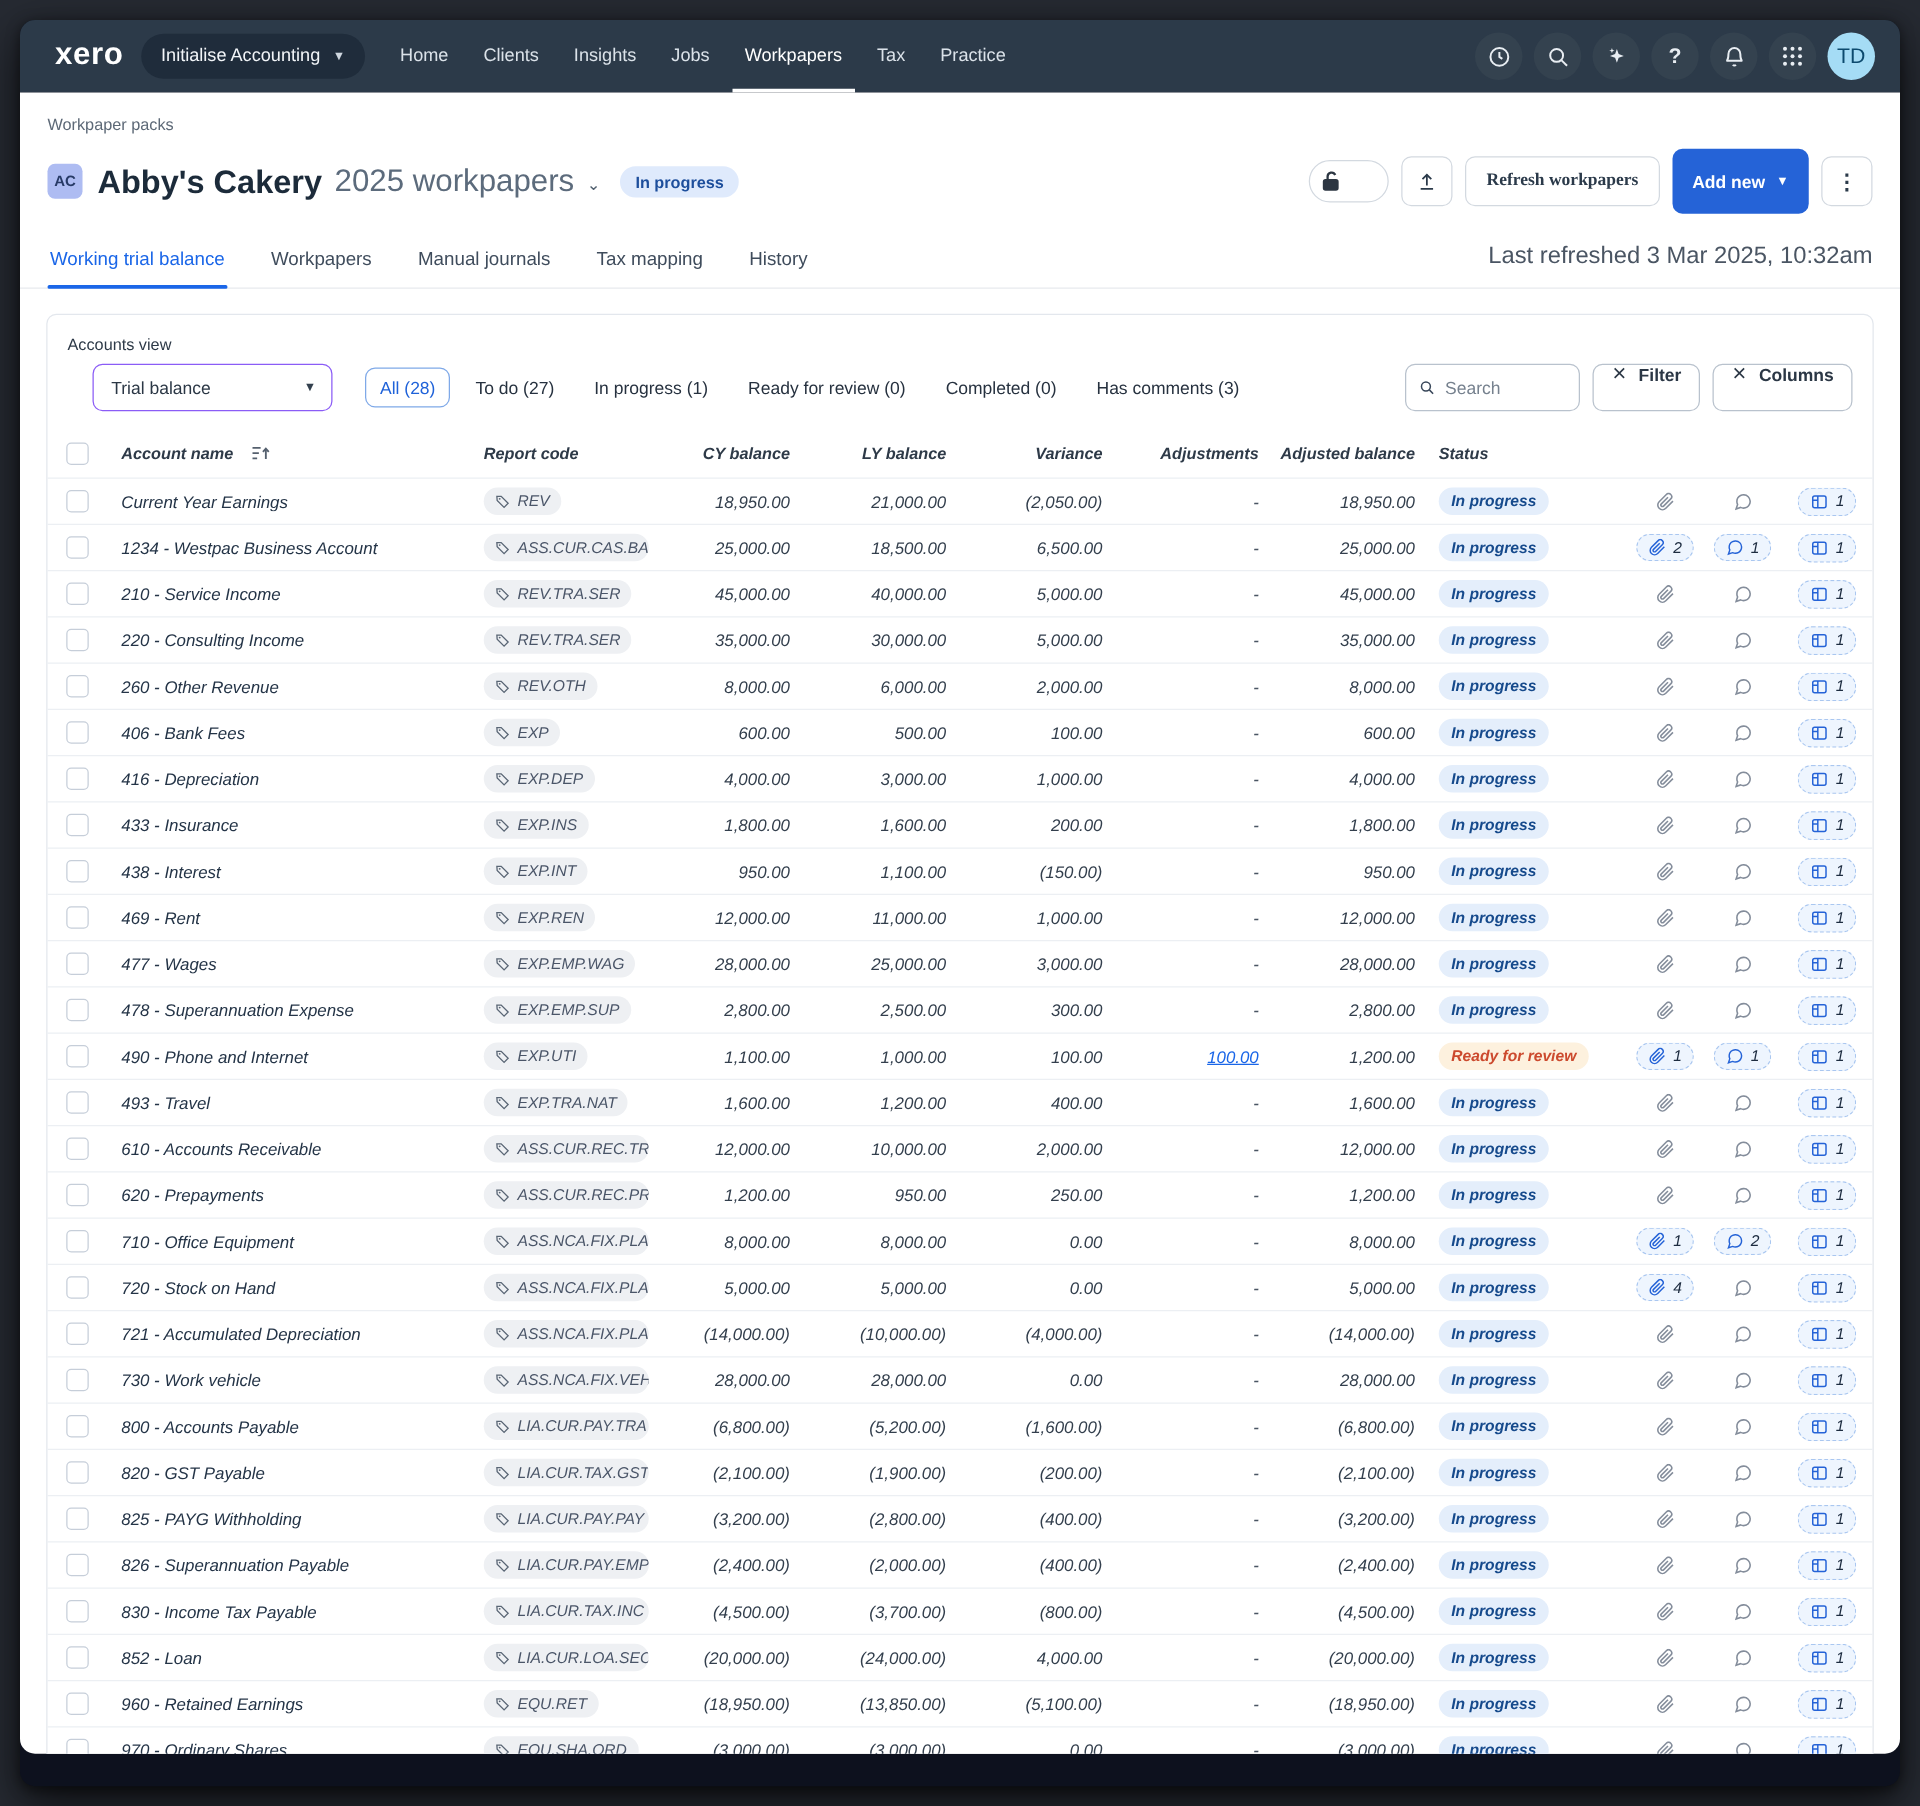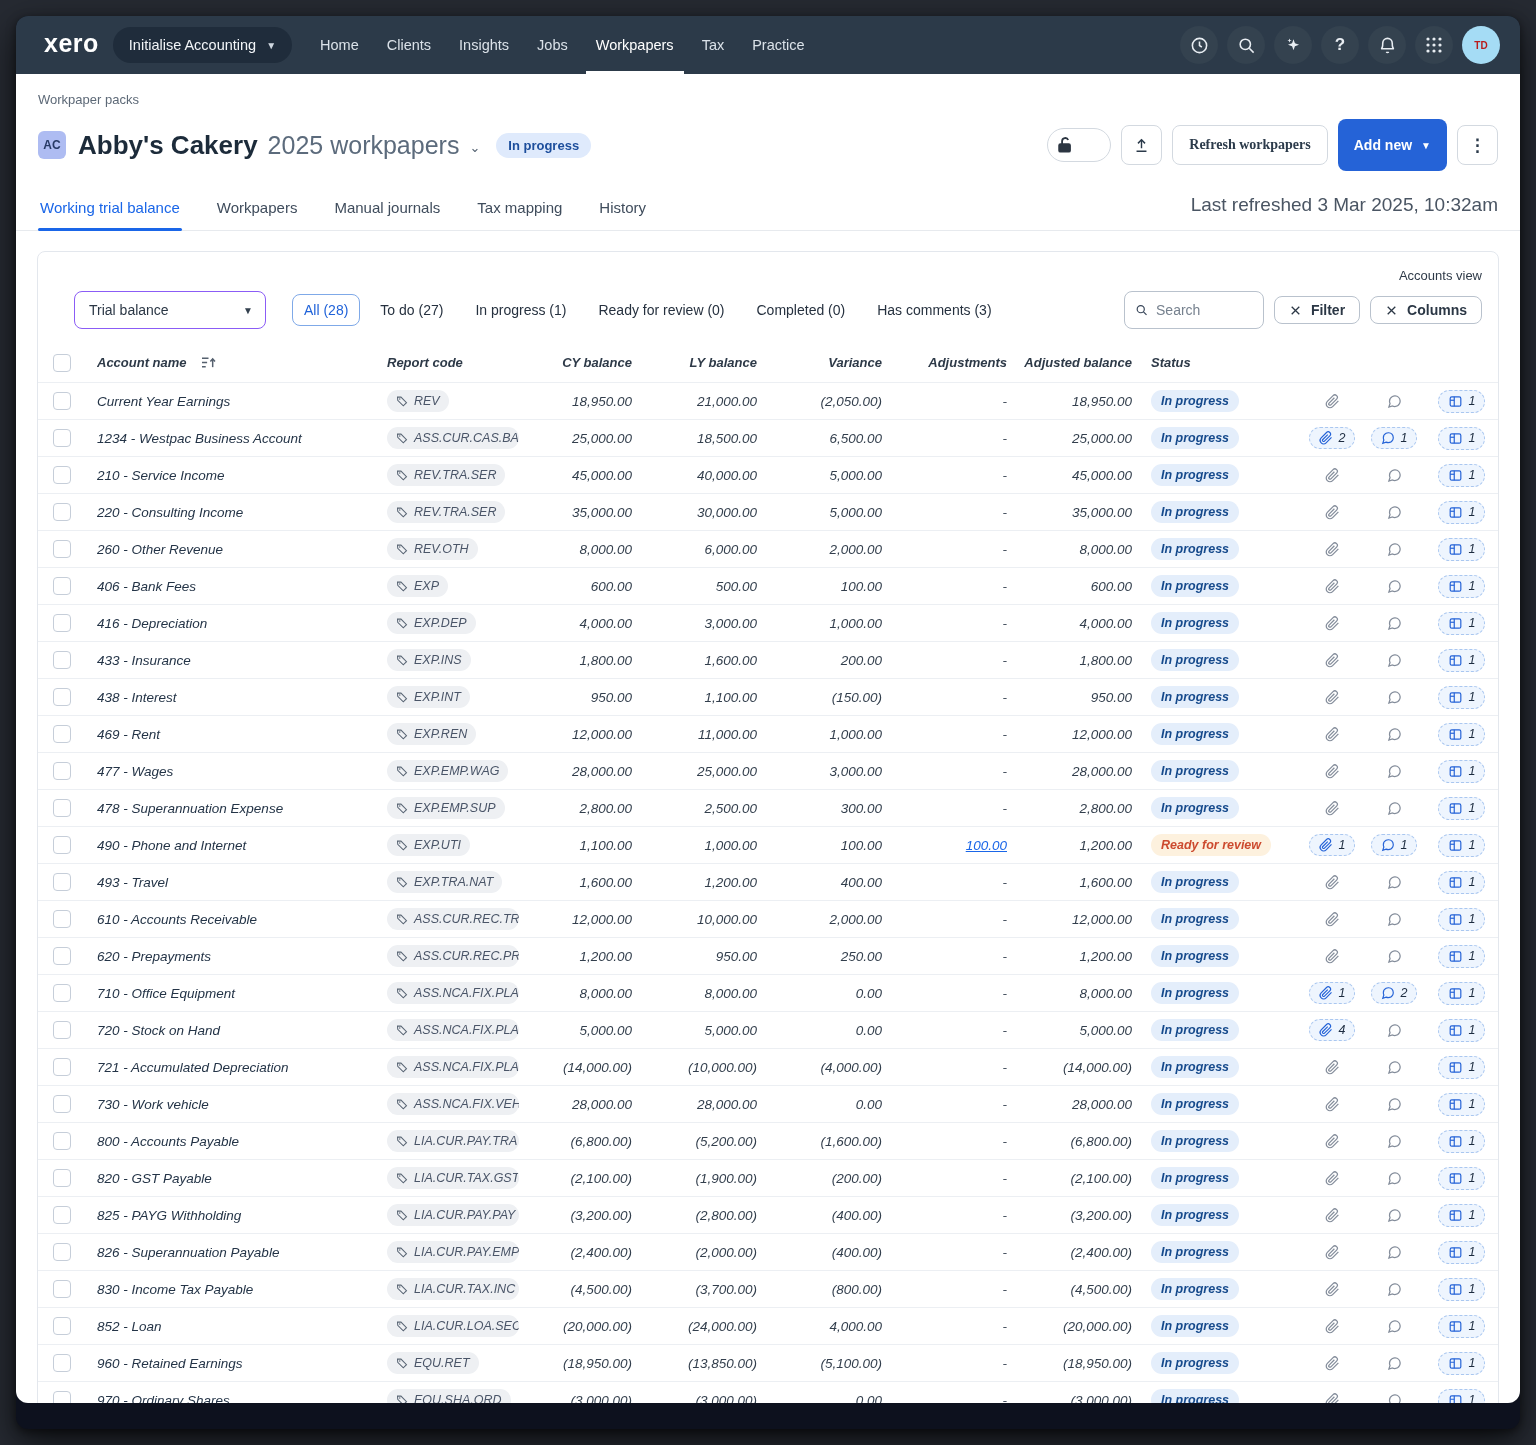--- a/index.html
+++ b/index.html
@@ -36,22 +36,22 @@
   .nav-item.active::after {
     content:""; position:absolute; left:-8px; right:-8px; bottom:0; height:3px; background:#fff;
   }
   .nav-right { margin-left:auto; display:flex; align-items:center; gap:9px; }
   .icon-btn {
     width:38px; height:38px; border-radius:50%; background:#34424f; border:none; cursor:pointer;
     display:flex; align-items:center; justify-content:center; color:#e8edf2;
   }
   .icon-btn svg { display:block; }
   .avatar {
-    width:38px; height:38px; border-radius:50%; background:#a5dcf5; color:#b91c1c;
-    font-weight:700; font-size:10px; display:flex; align-items:center; justify-content:center; cursor:pointer;
+    width:38px; height:38px; border-radius:50%; background:#a5dcf5; color:#0c4a6e;
+    font-weight:400; font-size:17px; display:flex; align-items:center; justify-content:center; cursor:pointer;
   }
   
   .main { background:#fff; flex:1; border-radius:0 0 12px 12px; margin-bottom:26px; overflow:hidden; display:flex; flex-direction:column; }
   .page-head { padding:18px 22px 0 22px; }
   .breadcrumb { font-size:13px; color:#5d6977; cursor:pointer; }
   .title-row { display:flex; align-items:center; margin-top:12px; }
   .client-badge {
     width:28px; height:28px; border-radius:6px; background:#aebcf2; color:#273a66;
     font-size:12px; font-weight:700; display:flex; align-items:center; justify-content:center; margin-right:12px;
   }
@@ -81,40 +81,40 @@
   .kebab { font-size:17px; font-weight:700; letter-spacing:0; }
   
   .tabs-row { display:flex; align-items:flex-end; border-bottom:1px solid #e7eaee; margin-top:18px; padding:0 22px; }
   .tab { position:relative; font-size:15px; color:#3f4c5c; padding:10px 2px 14px 2px; margin-right:33px; cursor:pointer; }
   .tab.active { color:#1a66e8; font-weight:400; }
   .tab.active::after { content:""; position:absolute; left:0; right:0; bottom:-1px; height:3px; background:#1a66e8; border-radius:2px; }
   .last-refreshed { margin-left:auto; font-size:19px; color:#4a5563; padding-bottom:14px; }
   
   .card { margin:20px 21px 0 21px; border:1px solid #e3e7ed; border-radius:8px; background:#fff; flex:1; }
   .toolbar { padding:16px 16px 14px 16px; }
-  .toolbar-label { font-size:13px; color:#2e3a48; margin-bottom:8px;text-align:right; }
+  .toolbar-label { font-size:13px; color:#2e3a48; margin-bottom:8px; }
   .toolbar-row { display:flex; align-items:center; }
   .select {
     width:192px; height:38px; border:1px solid #8b5cf6; border-radius:8px; background:#fff; cursor:pointer;
     display:flex; align-items:center; justify-content:space-between; padding:0 12px 0 14px; font-size:14px; color:#2b3745;margin-left:20px;
   }
   .select .caret { font-size:10px; color:#33404e; }
   .chips { display:flex; align-items:center; margin-left:26px; gap:8px; }
   .chip { font-size:14px; color:#26313f; padding:8px 12px; border-radius:8px; cursor:pointer; white-space:nowrap; }
   .chip.active { color:#1f62d9; border:1px solid #7fa9e8; padding:7px 11px; }
   .toolbar-right { margin-left:auto; display:flex; align-items:center; gap:10px; }
   .search-box {
     width:140px; height:38px; border:1px solid #b9c2cd; border-radius:8px; background:#fff;
     display:flex; align-items:center; padding:0 10px; gap:8px;
   }
   .search-box input { border:none; outline:none; width:100%; font-size:14px; color:#2b3745; font-family:inherit; }
   .search-box input::placeholder { color:#76818e; }
   .tool-btn {
-    height:28px; border:1px solid #b9c2cd; border-radius:8px; background:#fff; cursor:pointer;
-    display:flex; align-items:center; gap:9px; padding:0 14px; font-size:14px; font-weight:700; color:#2b3745; font-family:inherit;
+    height:38px; border:1px solid #b9c2cd; border-radius:8px; background:#fff; cursor:pointer;
+    display:flex; gap:9px; padding:0 14px; font-size:14px; font-weight:700; color:#2b3745; font-family:inherit;
   }
   
   .tbl { width:100%;font-style:italic; }
   .trow {
     display:grid; align-items:center; padding-left:15px;
     grid-template-columns:44px minmax(0,1fr) 172px 75px 125px 125px 125px 125px 167px 62px 62px 73px;
     border-bottom:1px solid #eceff3; min-height:37px;
   }
   .thead { min-height:40px; }
   .thead .hc { font-size:13px; font-weight:700; color:#2e3a48; }

